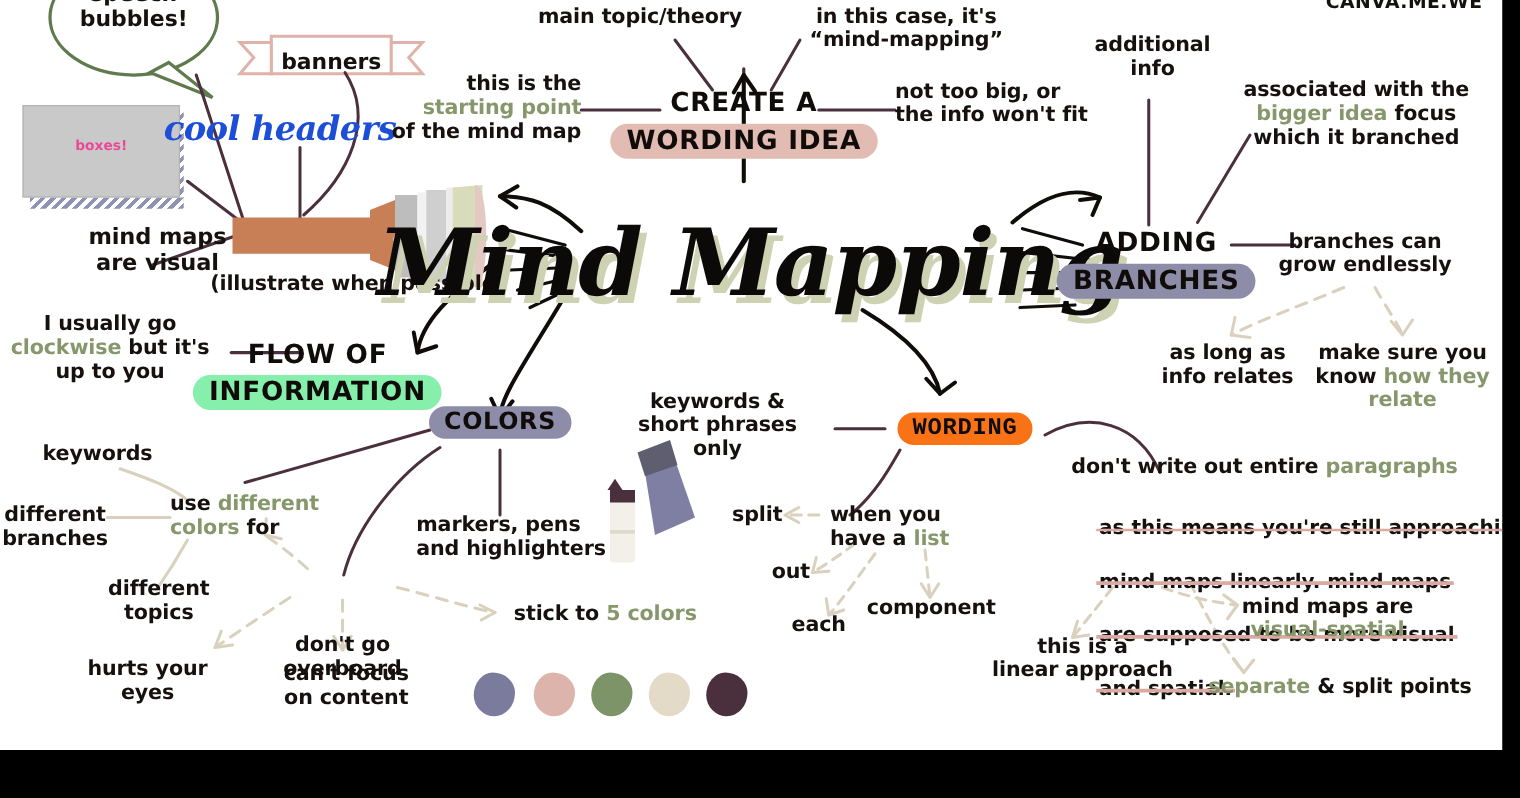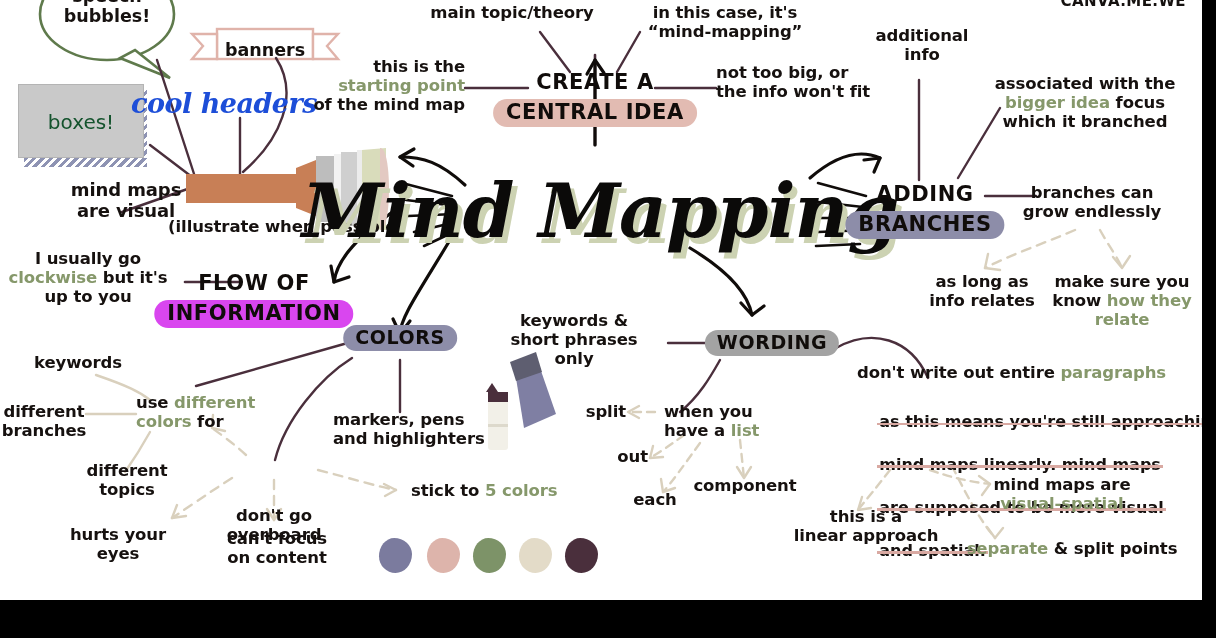--- a/index.html
+++ b/index.html
@@ -117,21 +117,21 @@
     background: repeating-linear-gradient(135deg,#8e93b3 0 3px,#ffffff 3px 6px);
   }
   #boxes-shadow-b {
     position: absolute; left: 24px; top: 158px;
     width: 123px; height: 9px;
     background: repeating-linear-gradient(135deg,#8e93b3 0 3px,#ffffff 3px 6px);
   }
   #boxes-label {
     position: absolute; left: 81px; top: 110px;
     transform: translateX(-50%);
-    font-size: 20px; font-weight: 400; color: #14532d;
+    font-size: 11px; font-weight: 700; color: #ec4899;
     font-family: "DejaVu Sans", sans-serif;
   }
 
   #speech-label {
     position: absolute; left: 107px; top: -14px;
     transform: translateX(-50%);
     text-align: center; font-size: 17.5px; font-weight: 700;
     color: #16110f; line-height: 1.16;
     font-family: "DejaVu Sans", sans-serif;
   }
@@ -336,45 +336,45 @@
 
   <div class="t sz15 ctr" style="left:126px; top:180px;">mind maps
 are visual</div>
   <div class="t sz16 ctr" style="left:286px; top:218px;">(illustrate when possible)</div>
 
   <div id="watermark">CANVA.ME.WE</div>
 
   <div id="title-main" class="script">Mind Mapping</div>
 
   <div class="head" style="left:595px; top:70px;">CREATE A</div>
-  <div class="badge badge-pink" style="left: 595px; top: 99px; background: rgb(226, 187, 178);">CENTRAL IDEA</div>
+  <div class="badge badge-pink" style="left: 595px; top: 99px; background: rgb(226, 187, 178);">WORDING IDEA</div>
 
   <div class="t sz16 ctr" style="left:512px; top:4px;">main topic/theory</div>
   <div class="t sz16 ctr" style="left:725px; top:4px;">in this case, it's
 “mind-mapping”</div>
   <div class="t sz16 rt" style="left:465px; top:58px; text-align:right;"><span>this is the</span><br><span class="green">starting point</span><br><span>of the mind map</span></div>
   <div class="t sz16" style="left:716px; top:64px;">not too big, or
 the info won't fit</div>
 
   <div class="head" style="left:925px; top:182px;">ADDING</div>
   <div class="badge badge-purple" style="left: 925px; top: 211px; background: rgb(141, 141, 169);">BRANCHES</div>
 
   <div class="t sz16 ctr" style="left:922px; top:27px;">additional
 info</div>
-  <div class="t sz16 ctr" style="left:1085px; top:63px;margin-top:12px;"><span>associated with the</span><br><span class="green">bigger idea</span><span> focus</span><br><span>which it branched</span></div>
+  <div class="t sz16 ctr" style="left:1085px; top:63px;"><span>associated with the</span><br><span class="green">bigger idea</span><span> focus</span><br><span>which it branched</span></div>
   <div class="t sz16 ctr" style="left:1092px; top:184px;">branches can
 grow endlessly</div>
   <div class="t sz16 ctr" style="left:982px; top:273px;">as long as
 info relates</div>
   <div class="t sz16 ctr" style="left:1122px; top:273px;"><span>make sure you
 know </span><span class="green">how they
 relate</span></div>
 
   <div class="head" style="left:254px; top:271px;">FLOW OF</div>
-  <div class="badge badge-pink" style="left: 254px; top: 300px; background: #d946ef;">INFORMATION</div>
+  <div class="badge badge-pink" style="left: 254px; top: 300px; background: #86efac;">INFORMATION</div>
 
   <div class="t sz16 ctr" style="left:88px; top:250px;"><span>I usually go</span><br><span class="green">clockwise</span><span> but it's
 up to you</span></div>
 
   <div class="badge badge-purple small" style="left: 400px; top: 325px; background: rgb(141, 141, 169);">COLORS</div>
 
   <div class="t sz16 ctr" style="left:78px; top:354px;">keywords</div>
   <div class="t sz16 ctr" style="left:44px; top:403px;">different
 branches</div>
   <div class="t sz16" style="left:136px; top:394px;"><span>use </span><span class="green">different
@@ -390,21 +390,21 @@
   <div class="t sz16" style="left:333px; top:411px;">markers, pens
 and highlighters</div>
   <div class="t sz16" style="left:411px; top:482px;"><span>stick to </span><span class="green">5 colors</span><br></div>
 
   <div class="swatch" id="sw0" style="left: 379px; background: rgb(123, 123, 158);"></div>
   <div class="swatch" id="sw1" style="left: 427px; background: rgb(221, 180, 171);"></div>
   <div class="swatch" id="sw2" style="left: 473px; background: rgb(125, 147, 104);"></div>
   <div class="swatch" id="sw3" style="left: 519px; background: rgb(227, 219, 200);"></div>
   <div class="swatch" id="sw4" style="left: 565px; background: rgb(74, 47, 60);"></div>
 
-  <div class="badge badge-pink small" style="left: 772px; top: 330px; background: #a3a3a3;">WORDING</div>
+  <div class="badge badge-pink small" style="left: 772px; top: 330px; background: #f97316; font-family: Liberation Mono, monospace;">WORDING</div>
 
   <div class="t sz16 ctr" style="left:574px; top:312px;">keywords &amp;
 short phrases
 only</div>
   <div class="t sz16" style="left:664px; top:403px;"><span>when you
 have a </span><span class="green">list</span></div>
   <div class="t sz16 rt" style="left:626px; top:403px;">split</div>
   <div class="t sz16 rt" style="left:648px; top:448px;">out</div>
   <div class="t sz16 ctr" style="left:655px; top:491px;">each</div>
   <div class="t sz16 ctr" style="left:745px; top:477px;">component</div>

